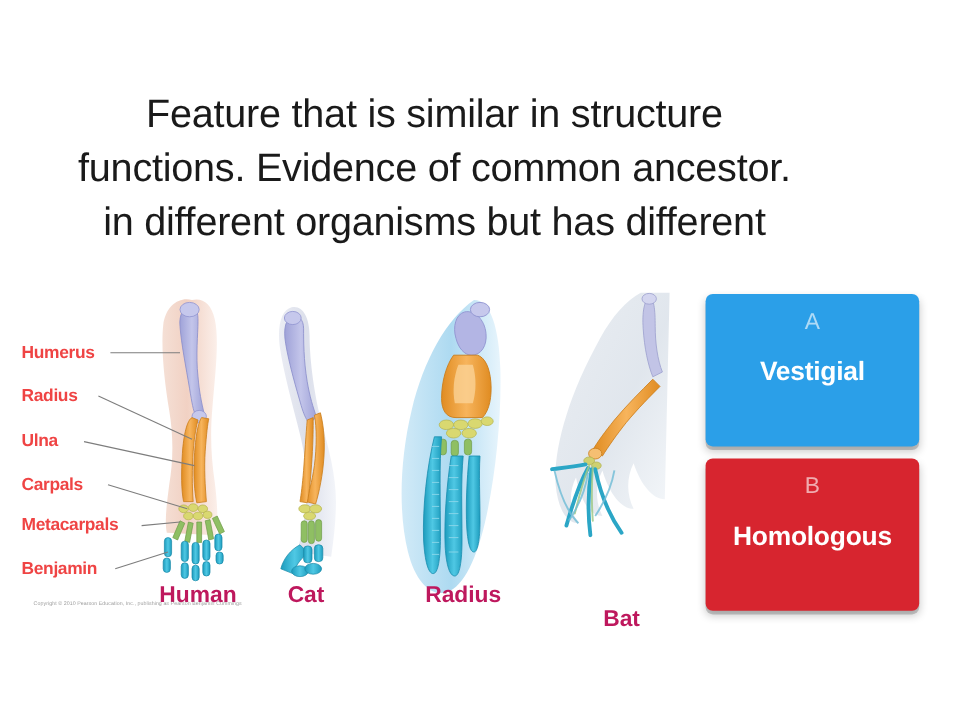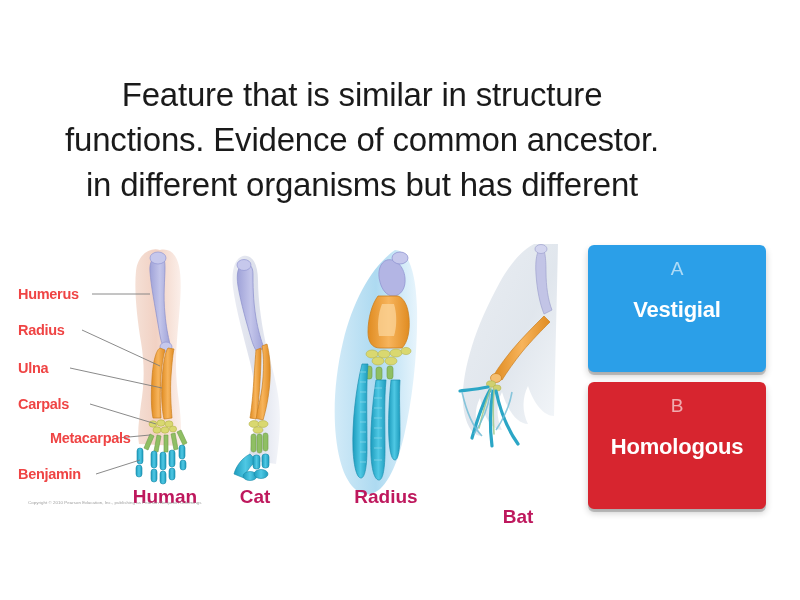--- a/index.html
+++ b/index.html
@@ -329,21 +329,21 @@
       <path d="M80 166 L146 186"></path>
       <path d="M108 200 L140 197"></path>
       <path d="M86 236 L130 222"></path>
     </g>
   </svg>
 
   <div class="lbl" style="left:8px;  top:48px;">Humerus</div>
   <div class="lbl" style="left:8px;  top:84px;text-align:center;">Radius</div>
   <div class="lbl" style="left:8px;  top:122px;">Ulna</div>
   <div class="lbl" style="left:8px;  top:158px;">Carpals</div>
-  <div class="lbl" style="left:8px;  top:192px;margin-left:32px;">Metacarpals</div>
+  <div class="lbl" style="left:8px;  top:192px;">Metacarpals</div>
   <div class="lbl" style="left:8px;  top:228px;">Benjamin</div>
 
   <div class="species" style="left:110px; top:248px; width:90px;">Human</div>
   <div class="species" style="left:205px; top:248px; width:80px;">Cat</div>
   <div class="species" style="left:330px; top:248px; width:92px;">Radius</div>
   <div class="species" style="left:468px; top:252px; width:80px;margin-top:16px;">Bat</div>
 
   <div id="copyright-line">Copyright © 2010 Pearson Education, Inc., publishing as Pearson Benjamin Cummings</div>
 </div>
 

